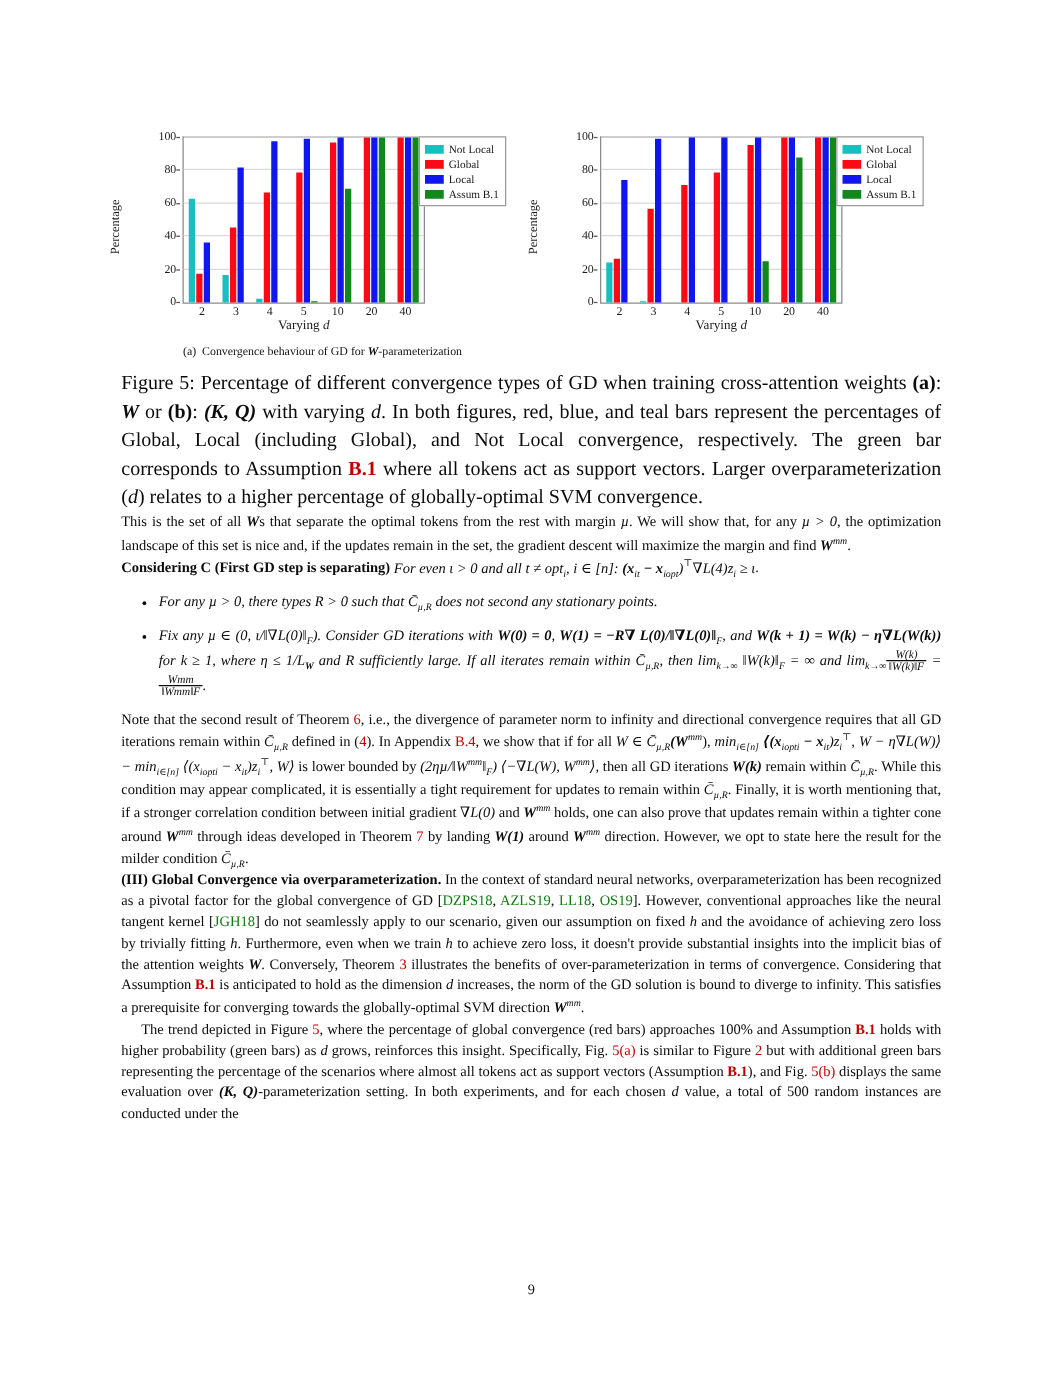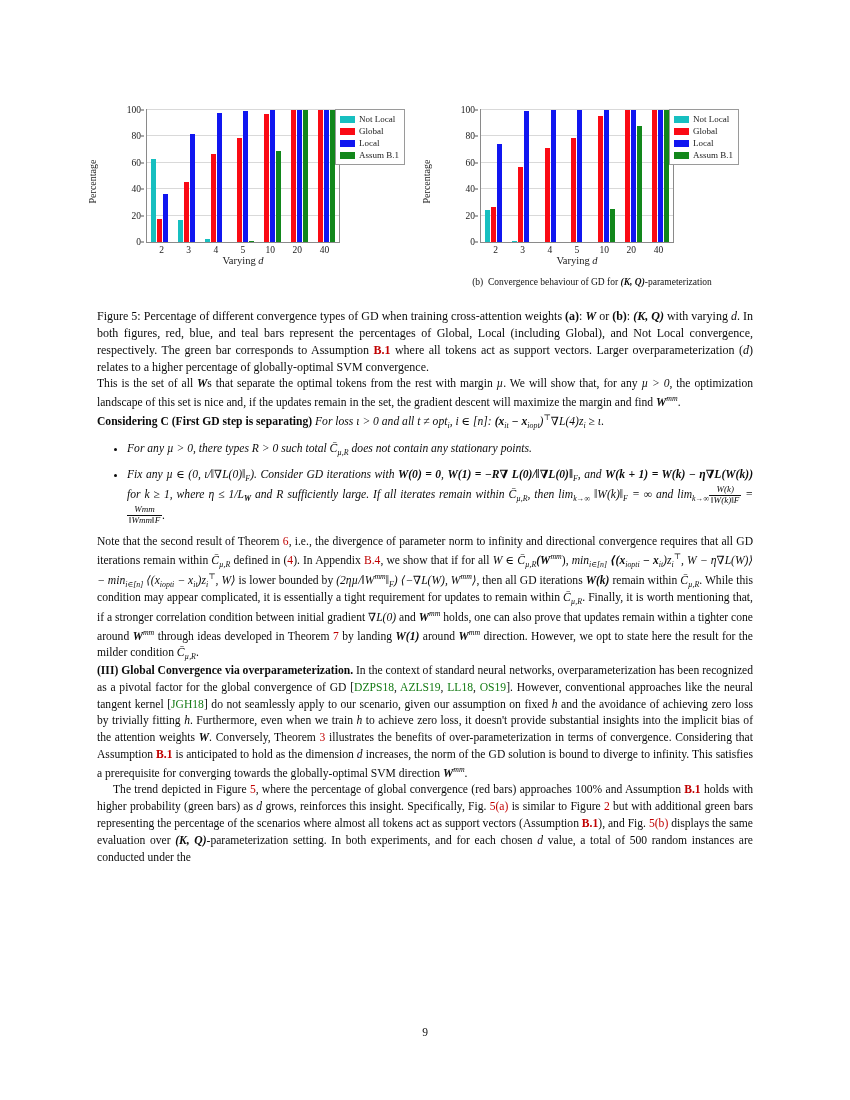--- a/index.html
+++ b/index.html
@@ -166,22 +166,22 @@
 
   .subcaption {
     margin-top: 8px;
     text-align: center;
     font-size: 9.5px;
     color: #111;
     line-height: 1.3;
   }
 
   .fig-caption {
-    margin-top: 20px;
-    font-size: 12px;
+    margin-top: 8px;
+    font-size: 16px;
     line-height: 1.42;
     text-align: justify;
     color: #0b0b0b;
   }
 
   
   p.body {
     font-size: 11.6px;
     line-height: 1.45;
     text-align: justify;
@@ -327,20 +327,24 @@
               <div class="legend-item">
                 <span class="legend-swatch" style="background: rgb(16, 22, 240);"></span>
                 <span class="legend-label">Local</span>
               </div>
               <div class="legend-item">
                 <span class="legend-swatch" style="background: rgb(18, 135, 27);"></span>
                 <span class="legend-label">Assum B.1</span>
               </div>
             </div>
         </div>
+        <div class="subcaption">
+          <span>(a)</span>&nbsp;
+          <span>Convergence behaviour of GD for </span><b><i>W</i></b><span>-parameterization</span>
+        </div>
       </div>
 
       <div class="subfig">
         <div class="chart-wrap">
           <div class="ylabel">Percentage</div>
           <div class="ytick-labels" id="yticksB">
               <div class="ytick" style="top: 133px;">0</div>
               <div class="ytick-mark" style="top: 133px;"></div>
               <div class="ytick" style="top: 106.6px;">20</div>
               <div class="ytick-mark" style="top: 106.6px;"></div>
@@ -428,36 +432,32 @@
               <div class="legend-item">
                 <span class="legend-swatch" style="background: rgb(16, 22, 240);"></span>
                 <span class="legend-label">Local</span>
               </div>
               <div class="legend-item">
                 <span class="legend-swatch" style="background: rgb(18, 135, 27);"></span>
                 <span class="legend-label">Assum B.1</span>
               </div>
             </div>
         </div>
-        <div class="subcaption">
-          <span>(b)</span>&nbsp;
-          <span>Convergence behaviour of GD for </span><b><i>(K, Q)</i></b><span>-parameterization</span>
-        </div>
       </div>
     </div>
 
     <div class="fig-caption"><span>Figure 5:</span><span> Percentage of different convergence types of GD when training cross-attention weights </span><b>(a)</b><span>: </span><b><i>W</i></b><span> or </span><b>(b)</b><span>: </span><b><i>(K, Q)</i></b><span> with varying </span><i>d</i><span>. In both figures, red, blue, and teal bars represent the percentages of Global, Local (including Global), and Not Local convergence, respectively. The green bar corresponds to Assumption </span><b class="ref">B.1</b><span> where all tokens act as support vectors. Larger overparameterization (</span><i>d</i><span>) relates to a higher percentage of globally-optimal SVM convergence.</span></div>
 
     <p class="body gap-lg"><span>This is the set of all </span><b><i>W</i></b><span>s that separate the optimal tokens from the rest with margin </span><i>µ</i><span>. We will show that, for any </span><i>µ &gt; 0</i><span>, the optimization landscape of this set is nice and, if the updates remain in the set, the gradient descent will maximize the margin and find </span><b><i>W</i></b><sup><i>mm</i></sup><span>.</span></p>
 
-    <p class="body gap-sm"><b>Considering C (First GD step is separating)</b><i><span>  For loss </span><span>ι &gt; 0</span><span> and all </span><span>t ≠ opt</span><sub>i</sub><span>, </span><span>i ∈ [n]</span><span>: </span><b><span>(x</span></b><sub>it</sub><b><span> − x</span></b><sub>iopt</sub><span>)</span><sup>⊤</sup><span>∇L(4)z</span><sub>i</sub><span> ≥ ι</span></i><span>.</span></p>
+    <p class="body gap-sm"><b>Considering C (First GD step is separating)</b><i><span>  For even </span><span>ι &gt; 0</span><span> and all </span><span>t ≠ opt</span><sub>i</sub><span>, </span><span>i ∈ [n]</span><span>: </span><b><span>(x</span></b><sub>it</sub><b><span> − x</span></b><sub>iopt</sub><span>)</span><sup>⊤</sup><span>∇L(4)z</span><sub>i</sub><span> ≥ ι</span></i><span>.</span></p>
 
 
     <ul class="thm-list">
-      <li><i><span>For any </span><span>µ &gt; 0</span><span>, there types </span><span>R &gt; 0</span><span> such total </span><span>C̄</span><sub>µ,R</sub><span> does not contain any stationary points.</span></i></li>
+      <li><i><span>For any </span><span>µ &gt; 0</span><span>, there types </span><span>R &gt; 0</span><span> such that </span><span>C̄</span><sub>µ,R</sub><span> does not second any stationary points.</span></i></li>
       <li><i><span>Fix any </span><span>µ ∈ (0, ι/‖∇L(0)‖</span><sub>F</sub><span>). Consider GD iterations with </span><b><span>W(0) = 0</span></b><span>, </span><b><span>W(1) = −R∇ L(0)/‖∇L(0)‖</span></b><sub>F</sub><span>, and </span><b><span>W(k + 1) = W(k) − η∇L(W(k))</span></b><span> for </span><span>k ≥ 1</span><span>, where </span><span>η ≤ 1/L</span><sub><b>W</b></sub><span> and </span><span>R</span><span> sufficiently large. If all iterates remain within </span><span>C̄</span><sub>µ,R</sub><span>, then </span><span>lim</span><sub>k→∞</sub><span> ‖W(k)‖</span><sub>F</sub><span> = ∞ and </span><span>lim</span><sub>k→∞</sub><span class="frac"><span class="num">W(k)</span><span class="den">‖W(k)‖F</span></span><span> = </span><span class="frac"><span class="num">Wmm</span><span class="den">‖Wmm‖F</span></span><span>.</span></i></li>
     </ul>
 
     <p class="body gap-md"><span>Note that the second result of Theorem </span><span class="ref">6</span><span>, i.e., the divergence of parameter norm to infinity and directional convergence requires that all GD iterations remain within </span><i>C̄</i><sub><i>µ,R</i></sub><span> defined in (</span><span class="ref">4</span><span>). In Appendix </span><span class="ref">B.4</span><span>, we show that if for all </span><i>W ∈ C̄</i><sub><i>µ,R</i></sub><b><i>(W</i></b><sup><i>mm</i></sup><span>)</span><span>, </span><i>min</i><sub><i>i∈[n]</i></sub><b><i> ⟨(x</i></b><sub><i>iopt</i></sub><sub><i>i</i></sub><b><i> − x</i></b><sub><i>it</i></sub><i>)z</i><sub><i>i</i></sub><sup>⊤</sup><i>, W − η∇L(W)⟩ − min</i><sub><i>i∈[n]</i></sub><i> ⟨(x</i><sub><i>iopt</i></sub><sub><i>i</i></sub><i> − x</i><sub><i>it</i></sub><i>)z</i><sub><i>i</i></sub><sup>⊤</sup><i>, W⟩</i><span> is lower bounded by </span><i>(2ηµ/‖W</i><sup><i>mm</i></sup><i>‖</i><sub><i>F</i></sub><i>) ⟨−∇L(W), W</i><sup><i>mm</i></sup><i>⟩</i><span>, then all GD iterations </span><b><i>W(k)</i></b><span> remain within </span><i>C̄</i><sub><i>µ,R</i></sub><span>. While this condition may appear complicated, it is essentially a tight requirement for updates to remain within </span><i>C̄</i><sub><i>µ,R</i></sub><span>. Finally, it is worth mentioning that, if a stronger correlation condition between initial gradient </span><i>∇L(0)</i><span> and </span><b><i>W</i></b><sup><i>mm</i></sup><span> holds, one can also prove that updates remain within a tighter cone around </span><b><i>W</i></b><sup><i>mm</i></sup><span> through ideas developed in Theorem </span><span class="ref">7</span><span> by landing </span><b><i>W(1)</i></b><span> around </span><b><i>W</i></b><sup><i>mm</i></sup><span> direction. However, we opt to state here the result for the milder condition </span><i>C̄</i><sub><i>µ,R</i></sub><span>.</span></p>
 
     <p class="body gap-lg"><b>(III) Global Convergence via overparameterization.</b><span>  In the context of standard neural networks, overparameterization has been recognized as a pivotal factor for the global convergence of GD [</span><span class="ref-green">DZPS18</span><span>, </span><span class="ref-green">AZLS19</span><span>, </span><span class="ref-green">LL18</span><span>, </span><span class="ref-green">OS19</span><span>]. However, conventional approaches like the neural tangent kernel [</span><span class="ref-green">JGH18</span><span>] do not seamlessly apply to our scenario, given our assumption on fixed </span><i>h</i><span> and the avoidance of achieving zero loss by trivially fitting </span><i>h</i><span>. Furthermore, even when we train </span><i>h</i><span> to achieve zero loss, it doesn't provide substantial insights into the implicit bias of the attention weights </span><b><i>W</i></b><span>. Conversely, Theorem </span><span class="ref">3</span><span> illustrates the benefits of over-parameterization in terms of convergence. Considering that Assumption </span><b class="ref">B.1</b><span> is anticipated to hold as the dimension </span><i>d</i><span> increases, the norm of the GD solution is bound to diverge to infinity. This satisfies a prerequisite for converging towards the globally-optimal SVM direction </span><b><i>W</i></b><sup><i>mm</i></sup><span>.</span></p>
 
     <p class="body indent"><span>The trend depicted in Figure </span><span class="ref">5</span><span>, where the percentage of global convergence (red bars) approaches 100% and Assumption </span><b class="ref">B.1</b><span> holds with higher probability (green bars) as </span><i>d</i><span> grows, reinforces this insight. Specifically, Fig. </span><span class="ref">5(a)</span><span> is similar to Figure </span><span class="ref">2</span><span> but with additional green bars representing the percentage of the scenarios where almost all tokens act as support vectors (Assumption </span><b class="ref">B.1</b><span>), and Fig. </span><span class="ref">5(b)</span><span> displays the same evaluation over </span><b><i>(K, Q)</i></b><span>-parameterization setting. In both experiments, and for each chosen </span><i>d</i><span> value, a total of 500 random instances are conducted under the</span></p>
 
   </div>

